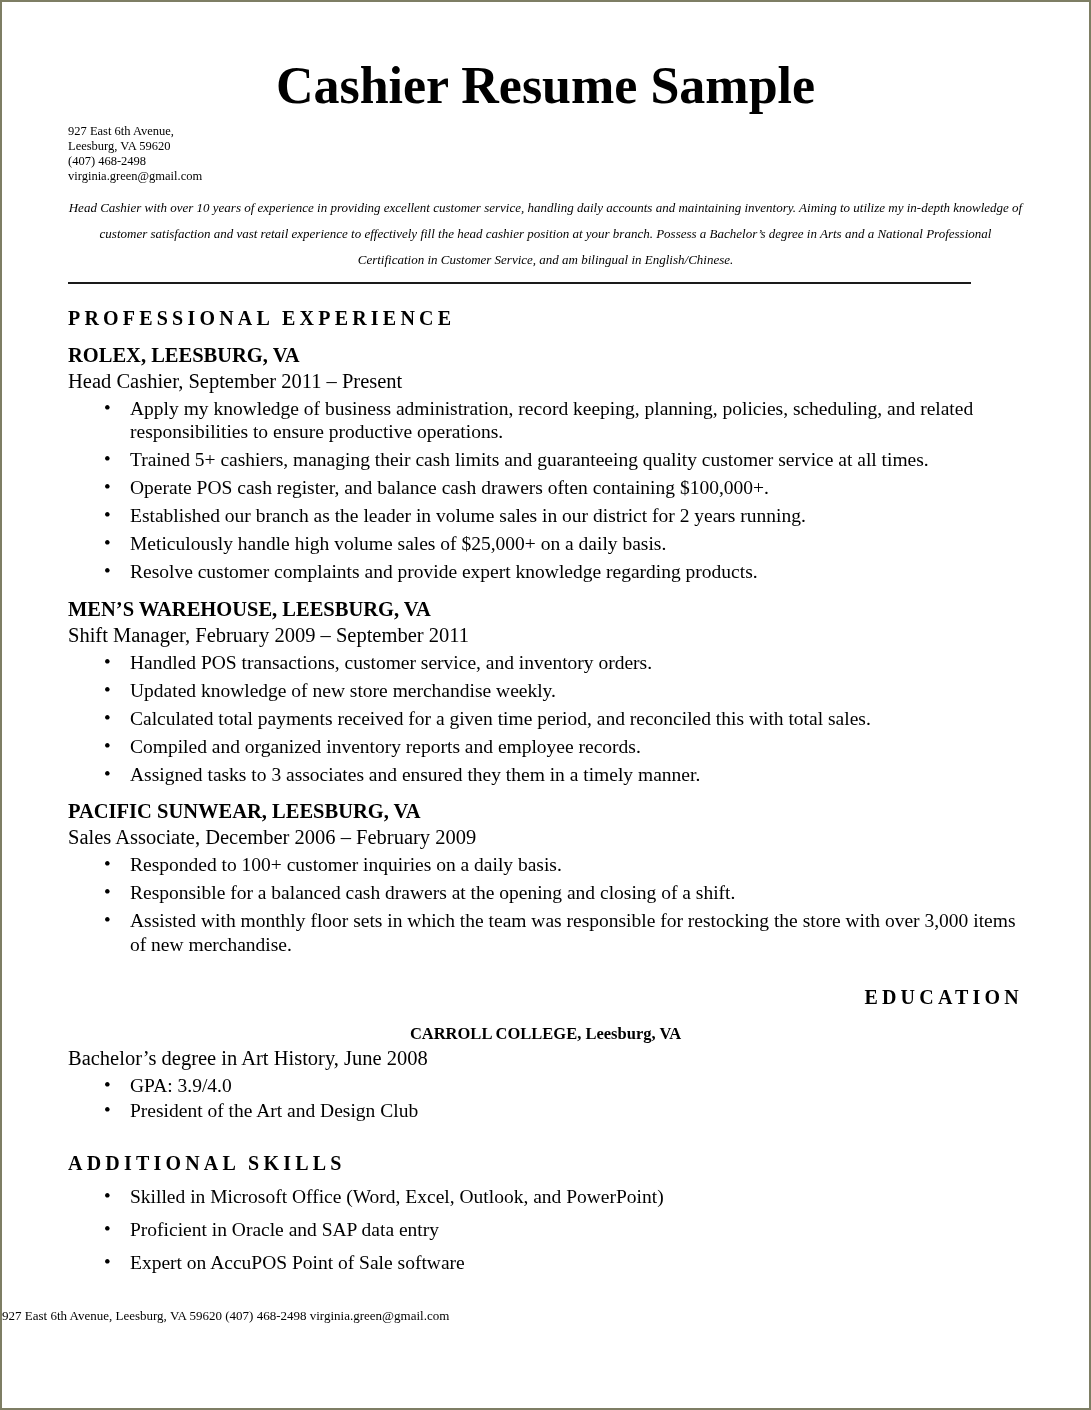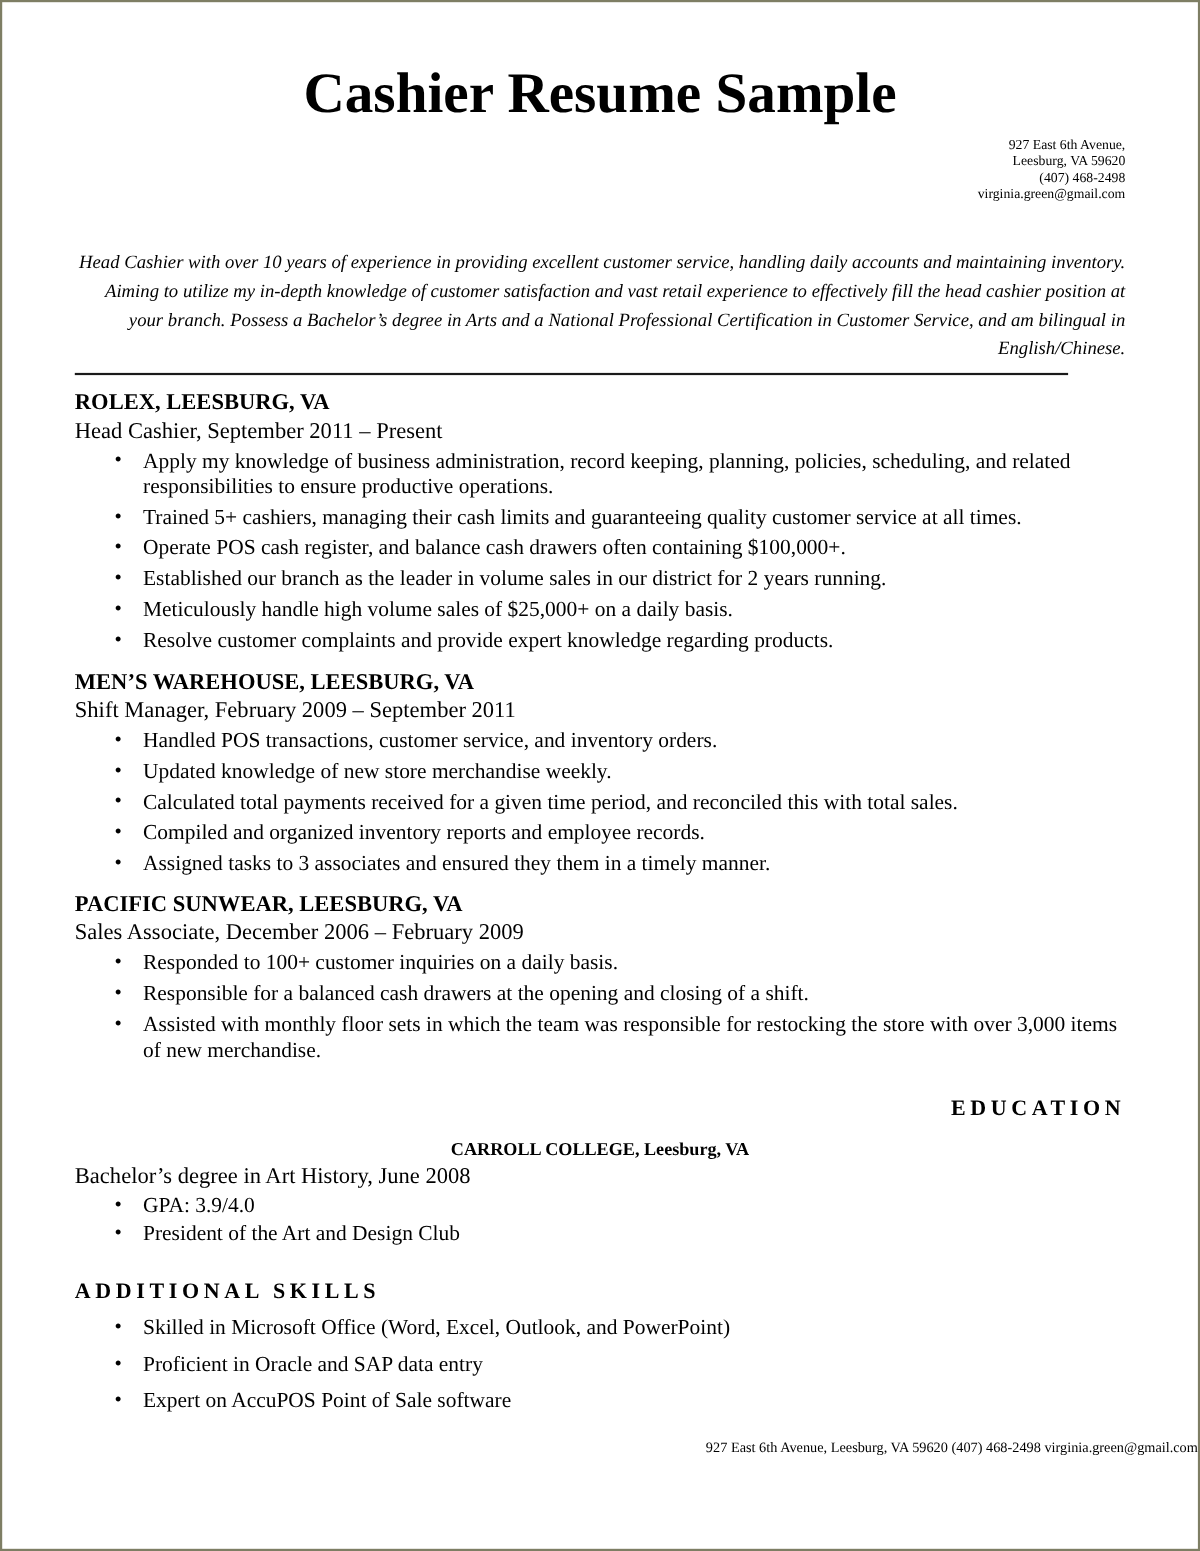--- a/index.html
+++ b/index.html
@@ -32,34 +32,34 @@
   .doc-title {
     text-align: center;
     font-weight: bold;
     font-size: 52px;
     line-height: 1.05;
     letter-spacing: 0px;
     margin: 57px 0 0 0;
     padding: 0;
   }
   .contact-block {
-    text-align: right;
+    text-align: left;
     font-size: 12.5px;
     line-height: 15.2px;
     margin-top: 10px;
   }
   .contact-line { display: block; }
 
   
   .summary {
     font-style: italic;
-    font-size: 17px;
+    font-size: 13px;
     line-height: 25.8px;
-    margin: 42px 0 0 0;
-    text-align: right;
+    margin: 11px 0 0 0;
+    text-align: center;
   }
   .rule {
     height: 0;
     border-top: 2px solid #1a1a1a;
     margin: 9px 0 0 0;
     width: 903px;
   }
 
   
   .section-heading {
@@ -115,21 +115,21 @@
   ul.bullets.loose { margin-top: 10px; }
 
   .job-block { margin-top: 0; }
 
   
   .footer {
     position: absolute;
     left: 0;
     top: 1306px;
     width: 1087px;
-    text-align: right;
+    text-align: left;
     font-size: 13px;
   }
 </style>
 </head>
 <body>
 
 <div class="page">
   <div class="inner">
 
     <h1 class="doc-title">Cashier Resume Sample</h1>
@@ -138,20 +138,21 @@
       <span class="contact-line">927 East 6th Avenue,</span>
       <span class="contact-line">Leesburg, VA 59620</span>
       <span class="contact-line">(407) 468-2498</span>
       <span class="contact-line">virginia.green@gmail.com</span>
     </div>
 
     <p class="summary">Head Cashier with over 10 years of experience in providing excellent customer service, handling daily accounts and maintaining inventory. Aiming to utilize my in-depth knowledge of customer satisfaction and vast retail experience to effectively fill the head cashier position at your branch. Possess a Bachelor’s degree in Arts and a National Professional Certification in Customer Service, and am bilingual in English/Chinese.</p>
 
     <div class="rule"></div>
 
+    <h2 class="section-heading">PROFESSIONAL EXPERIENCE</h2>
 
     <div class="job-block">
       <div class="org">ROLEX, LEESBURG, VA</div>
       <div class="role">Head Cashier, September 2011 – Present</div>
       <ul class="bullets">
         <li>Apply my knowledge of business administration, record keeping, planning, policies, scheduling, and related responsibilities to ensure productive operations.</li>
         <li>Trained 5+ cashiers, managing their cash limits and guaranteeing quality customer service at all times.</li>
         <li>Operate POS cash register, and balance cash drawers often containing $100,000+.</li>
         <li>Established our branch as the leader in volume sales in our district for 2 years running.</li>
         <li>Meticulously handle high volume sales of $25,000+ on a daily basis.</li>

